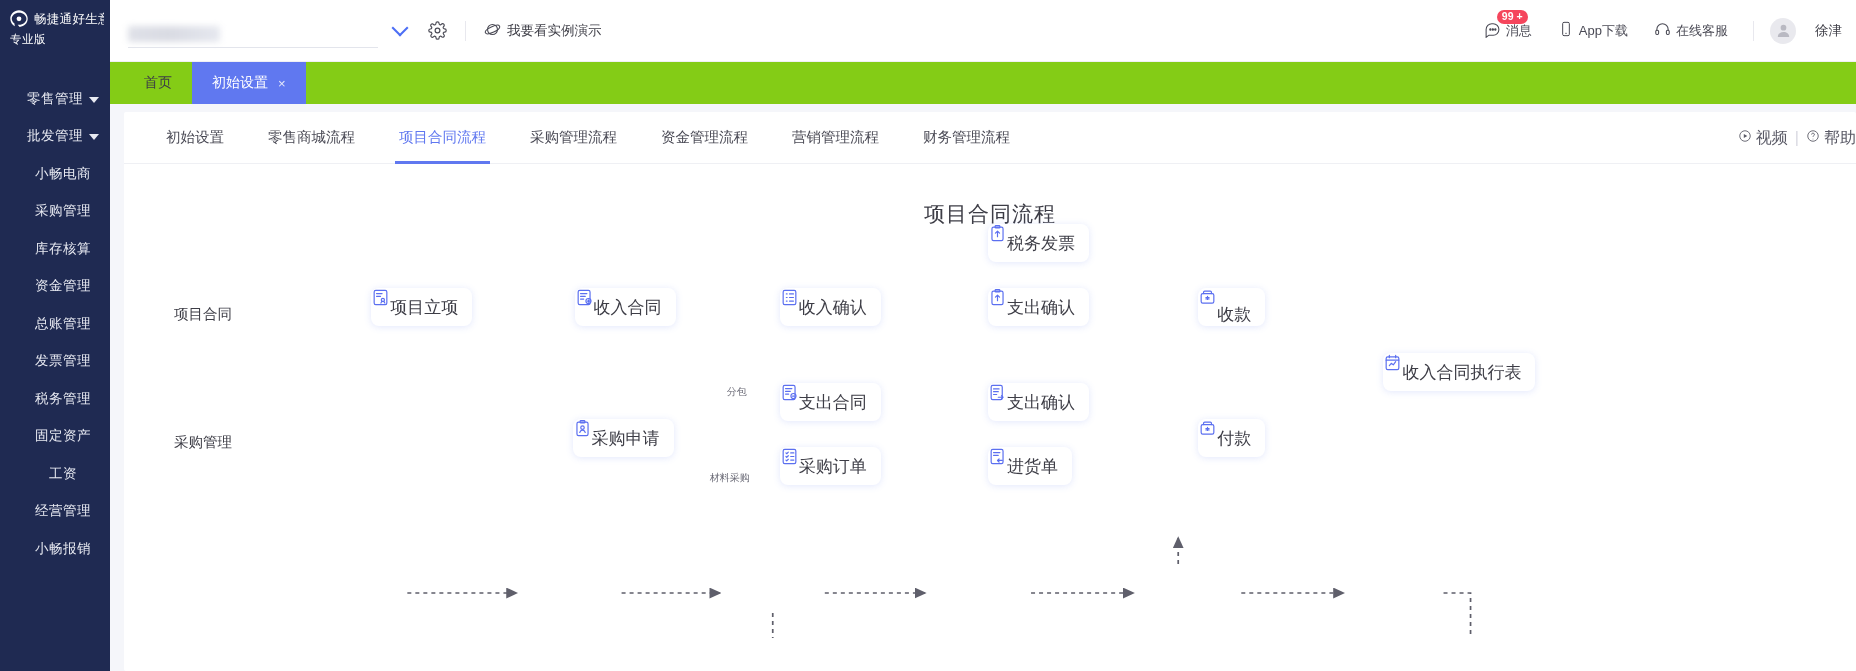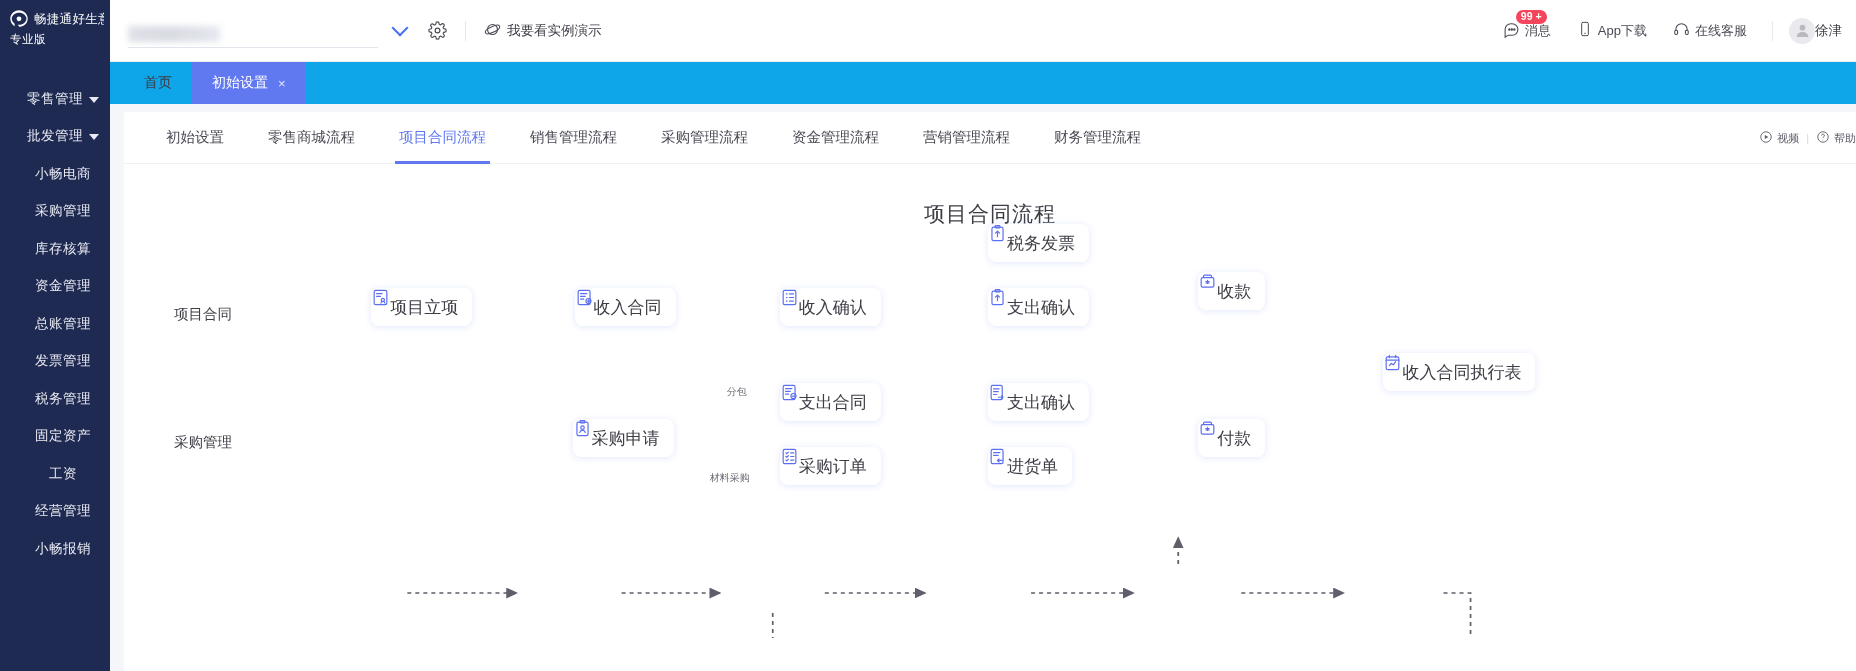--- a/index.html
+++ b/index.html
@@ -77,30 +77,30 @@
   .top-action {
     display: flex; align-items: center; gap: 5px; color: #4a4a55;
     font-size: 13px; cursor: pointer; padding: 0 13px; position: relative;
     white-space: nowrap;
   }
   .badge {
     position: absolute; top: -11px; left: 26px; background: #f5455c;
     color: #fff; font-size: 10.5px; font-weight: bold; border-radius: 9px;
     padding: 1px 5px 2px 5px; line-height: 1.1; white-space: nowrap;
   }
-  .avatar-wrap { display: flex; align-items: center; gap: 0; padding-left: 10px; cursor: pointer; }
+  .avatar-wrap { display: flex; align-items: center; gap: 19px; padding-left: 10px; cursor: pointer; }
   .avatar {
     width: 26px; height: 26px; border-radius: 50%; background: #e9e9ee;
     display: flex; align-items: center; justify-content: center;
   }
   .avatar-name { font-size: 13.5px; color: #3d3d46; white-space: nowrap; }
 
   
   .tabstrip {
-    height: 42px; background: #0ea5e9; display: flex; align-items: stretch;
+    height: 42px; background: #84cc16; display: flex; align-items: stretch;
     flex: 0 0 42px; padding-left: 14px;
   }
   .tab {
     display: flex; align-items: center; padding: 0 20px; font-size: 14px;
     color: #3d3d46; cursor: pointer; white-space: nowrap;
   }
   .tab.active { background: #6078f0; color: #ffffff; }
   .tab-close {
     margin-left: 10px; font-size: 13px; color: #e6e9fb; cursor: pointer;
     line-height: 1;
@@ -121,21 +121,21 @@
     font-size: 14.5px; color: #4a4a55; cursor: pointer; position: relative;
     white-space: nowrap;
   }
   .subtab.active { color: #6078f0; }
   .subtab.active::after {
     content: ""; position: absolute; left: 18px; right: 18px; bottom: 0;
     height: 2.5px; background: #6078f0;
   }
   .subtabs-right {
     position: absolute; right: 0px; top: 0; height: 52px; display: flex;
-    align-items: center; gap: 0; font-size: 11px; color: #5a5a66;
+    align-items: center; gap: 0; font-size: 16px; color: #5a5a66;
   }
   .sr-link { display: flex; align-items: center; gap: 4px; cursor: pointer; white-space: nowrap; }
   .sr-sep { margin: 0 7px; color: #d8d8e0; }
 
   .flow-title {
     text-align: center; font-size: 21px; color: #3d3d46; margin-top: 36px;
     letter-spacing: 1px;
   }
 
   
@@ -297,21 +297,20 @@
         </div>
       </div>
 
     <div class="content-area">
       <div class="card">
 
         <div class="subtabs" id="subtabs">
             <div class="subtab">初始设置</div>
             <div class="subtab">零售商城流程</div>
             <div class="subtab active">项目合同流程</div>
-            <div class="subtab">销售管理流程</div>
             <div class="subtab">采购管理流程</div>
             <div class="subtab">资金管理流程</div>
             <div class="subtab">营销管理流程</div>
             <div class="subtab">财务管理流程</div>
             <div class="subtabs-right">
               <span class="sr-link">
                 <span><svg viewBox="0 0 24 24" width="14" height="14" fill="none" stroke="#5a5a66" stroke-width="1.5">
                     <circle cx="12" cy="12" r="9"></circle>
                     <path d="M10 8.5l6 3.5-6 3.5z" fill="#5a5a66" stroke="none"></path>
                   </svg></span>
@@ -414,21 +413,21 @@
             <div class="node" style="left: 49.8844%; top: -14px;">
               <span style="display: flex;">
                 <svg class="ico" viewBox="0 0 24 24" fill="none" stroke="#5b6ff0" stroke-width="1.5" stroke-linecap="round" stroke-linejoin="round">
                   <rect x="5" y="4" width="14" height="17" rx="2"></rect>
                   <rect x="9" y="2" width="6" height="3" rx="1"></rect>
                   <path d="M12 16V9M9.4 11.5 12 8.9l2.6 2.6"></path>
                 </svg>
               </span>
               <span>税务发票</span>
             </div>
-            <div class="node" style="left: 62.0231%; top: 34px;">
+            <div class="node" style="left: 62.0231%; top: 50px; align-items: flex-end;">
               <span style="display: flex;">
                 <svg class="ico" viewBox="0 0 24 24" fill="none" stroke="#5b6ff0" stroke-width="1.5" stroke-linecap="round" stroke-linejoin="round">
                   <rect x="4" y="7" width="16" height="12" rx="2"></rect>
                   <path d="M7 7V5.5A1.5 1.5 0 0 1 8.5 4h7A1.5 1.5 0 0 1 17 5.5V7"></path>
                   <path d="M12 10.5v4M10 12h4M10 13.8h4"></path>
                 </svg>
               </span>
               <span>收款</span>
             </div>
             <div class="node" style="left: 72.7168%; top: 115px; text-align: right;">

